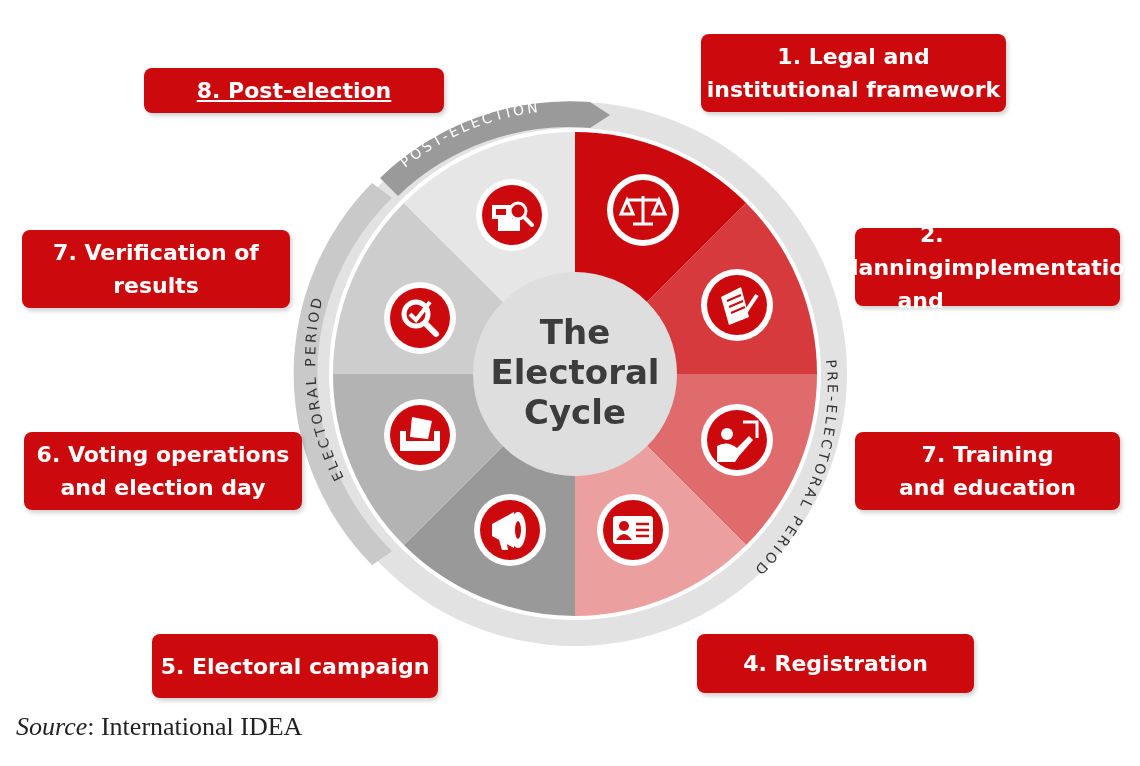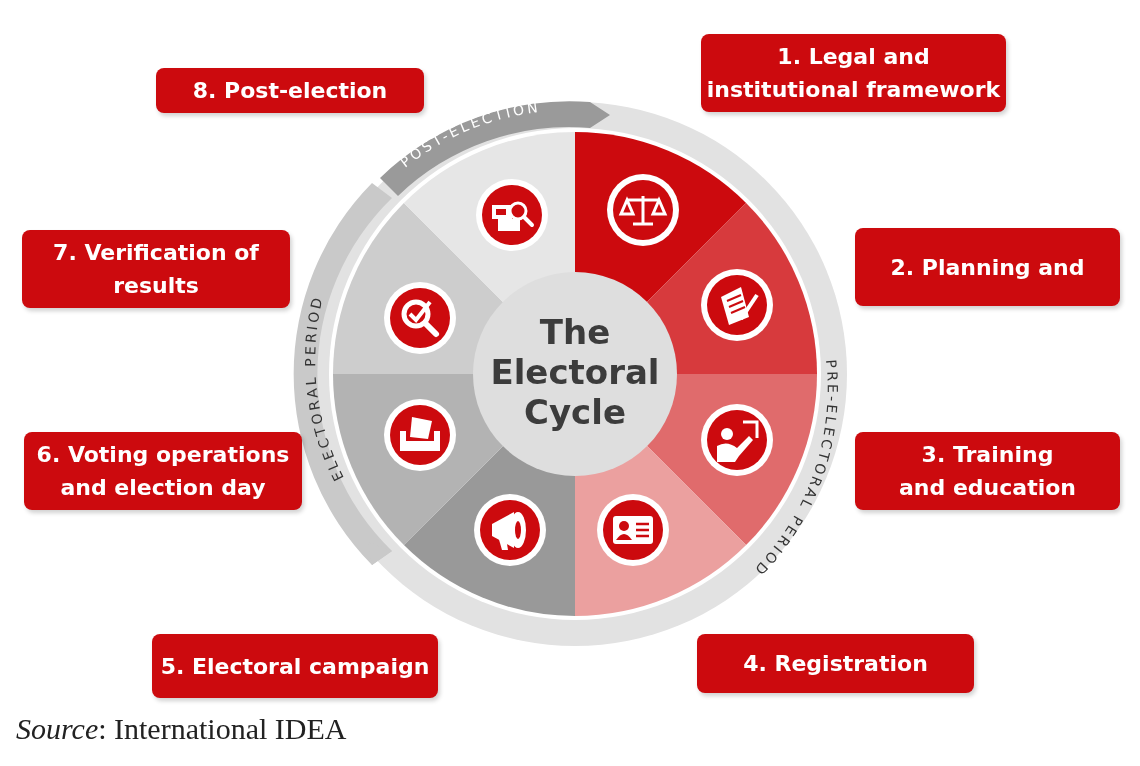--- a/index.html
+++ b/index.html
@@ -1,20 +1,20 @@
 <!DOCTYPE html>
 <html><head>
 <meta charset="utf-8">
 <style>
   html,body{margin:0;padding:0;background:#ffffff;}
   body{width:1140px;height:766px;position:relative;overflow:hidden;font-family:"DejaVu Sans",sans-serif;}
   .label-box{position:absolute;background:#cc0a0e;color:#ffffff;border-radius:8px;display:flex;align-items:center;justify-content:center;text-align:right;font-family:"DejaVu Sans",sans-serif;font-weight:bold;font-size:22px;line-height:33px;box-shadow:2px 3px 4px rgba(0,0,0,0.18);}
   .label-box span{display:block;}
   #wheel{position:absolute;left:0;top:0;}
-  .source{position:absolute;left:16px;top:712px;font-family:"Liberation Serif","DejaVu Serif",serif;font-size:30px;color:#222;}
+  .source{position:absolute;left:16px;top:712px;font-family:"Liberation Serif","DejaVu Serif",serif;font-size:26px;color:#222;}
   .source em{font-style:italic;}
 </style>
 </head>
 <body>
 
 <svg id="wheel" width="1140" height="766" viewBox="0 0 1140 766">
   <defs>
     <path id="arc-post" d="M 405 168 A 262 262 0 0 1 600 112"></path>
     <path id="arc-pre" d="M 826 360 A 256 256 0 0 1 720 598"></path>
     <path id="arc-elec" d="M 344 478 A 256 256 0 0 1 340 250"></path>
@@ -132,36 +132,37 @@
     <line x1="12" y1="2" x2="20" y2="10" stroke="#fff" stroke-width="4" stroke-linecap="round"></line>
   </g>
 </svg>
 
 <div class="label-box" style="left:701px;top:34px;width:305px;height:78px;flex-direction:column;">
   <span>1. Legal and</span>
   <span>institutional framework</span>
 </div>
 <div class="label-box" style="left:855px;top:228px;width:265px;height:78px;flex-direction:row;">
   <span>2. Planning and</span>
+  <span>implementation</span>
 </div>
 <div class="label-box" style="left:855px;top:432px;width:265px;height:78px;flex-direction:column;">
-  <span>3. Training</span>
+  <span>7. Training</span>
   <span>and education</span>
 </div>
 <div class="label-box" style="left:697px;top:634px;width:277px;height:59px;">
   <span>4. Registration</span>
 </div>
 <div class="label-box" style="left:152px;top:634px;width:286px;height:64px;">
   <span>5. Electoral campaign</span>
 </div>
 <div class="label-box" style="left:24px;top:432px;width:278px;height:78px;flex-direction:column;">
   <span>6. Voting operations</span>
   <span>and election day</span>
 </div>
 <div class="label-box" style="left:22px;top:230px;width:268px;height:78px;flex-direction:column;">
   <span>7. Verification of</span>
   <span>results</span>
 </div>
-<div class="label-box" style="left:156px;top:68px;width:268px;height:45px;">
+<div class="label-box" style="left:144px;top:68px;width:300px;height:45px;text-decoration:underline;">
   <span>8. Post-election</span>
 </div>
 
 <div class="source"><em>Source</em><span>: International IDEA</span></div>
 
 </body></html>

